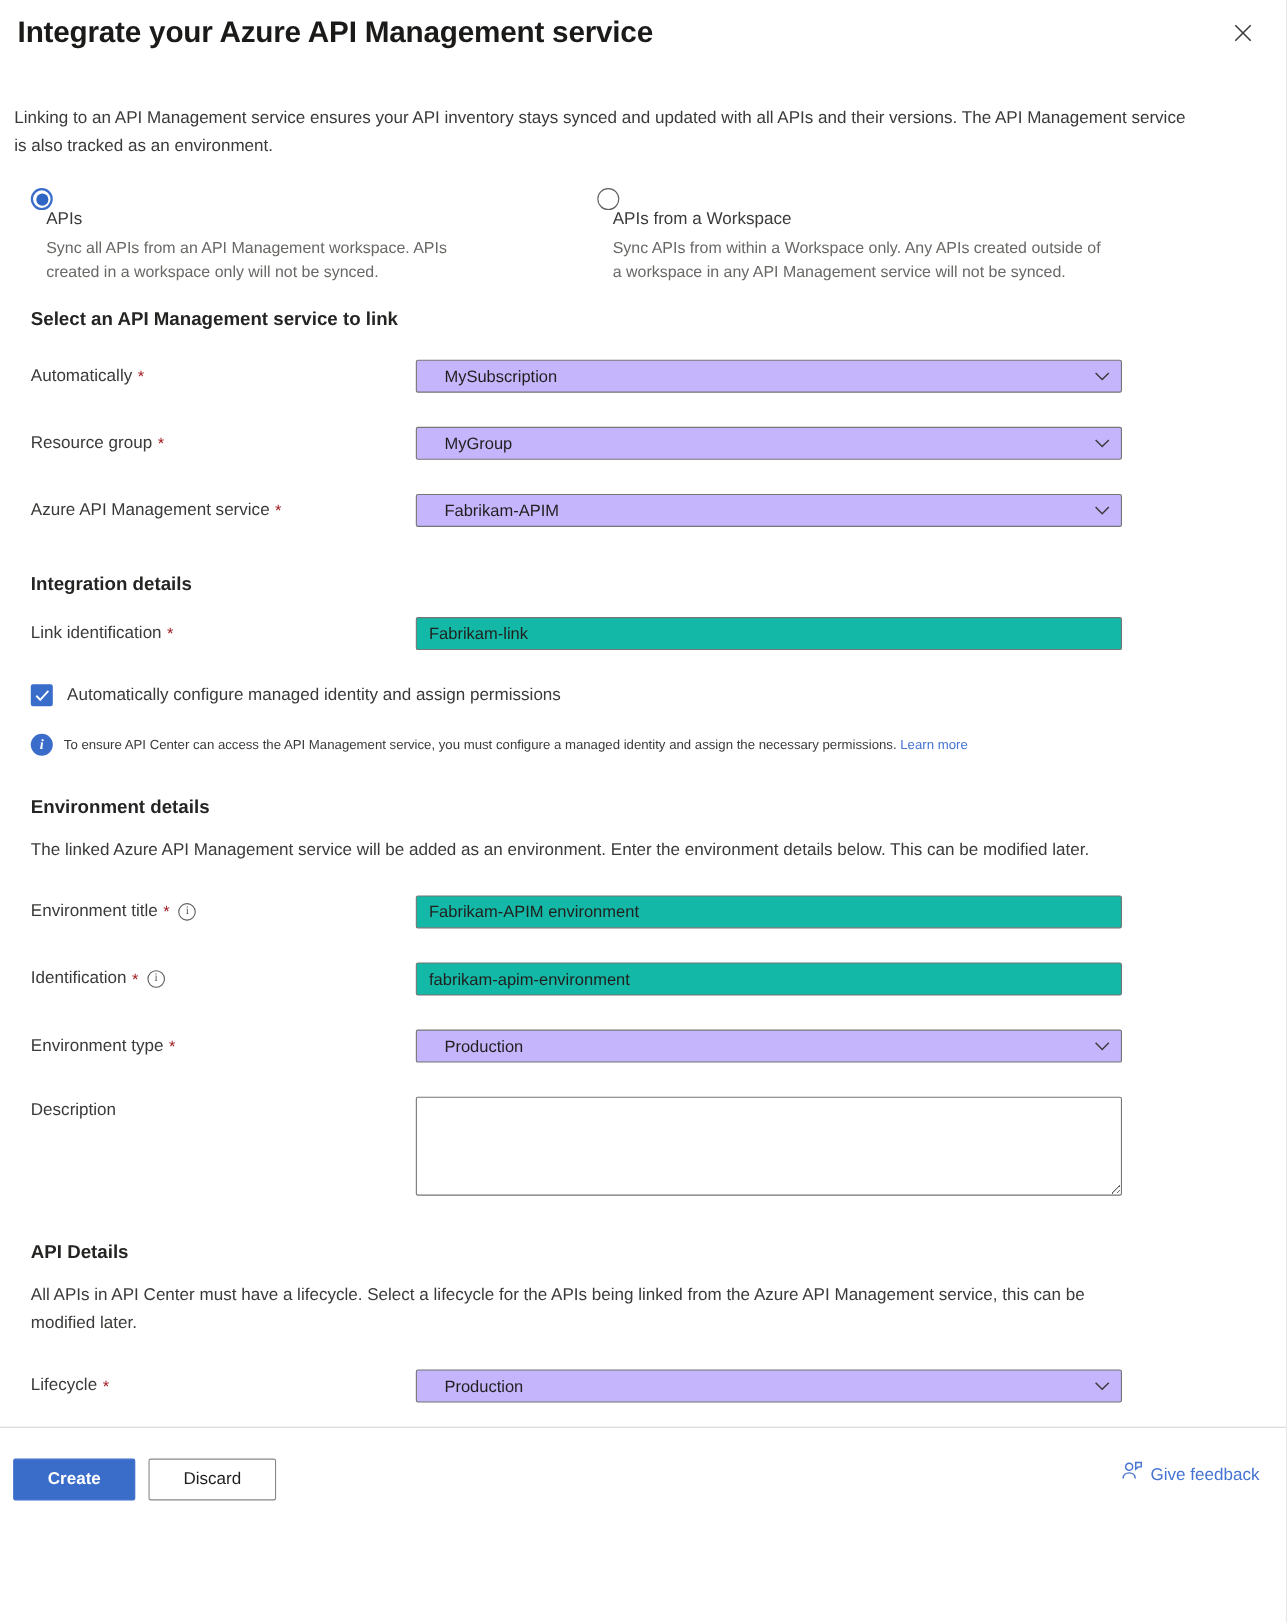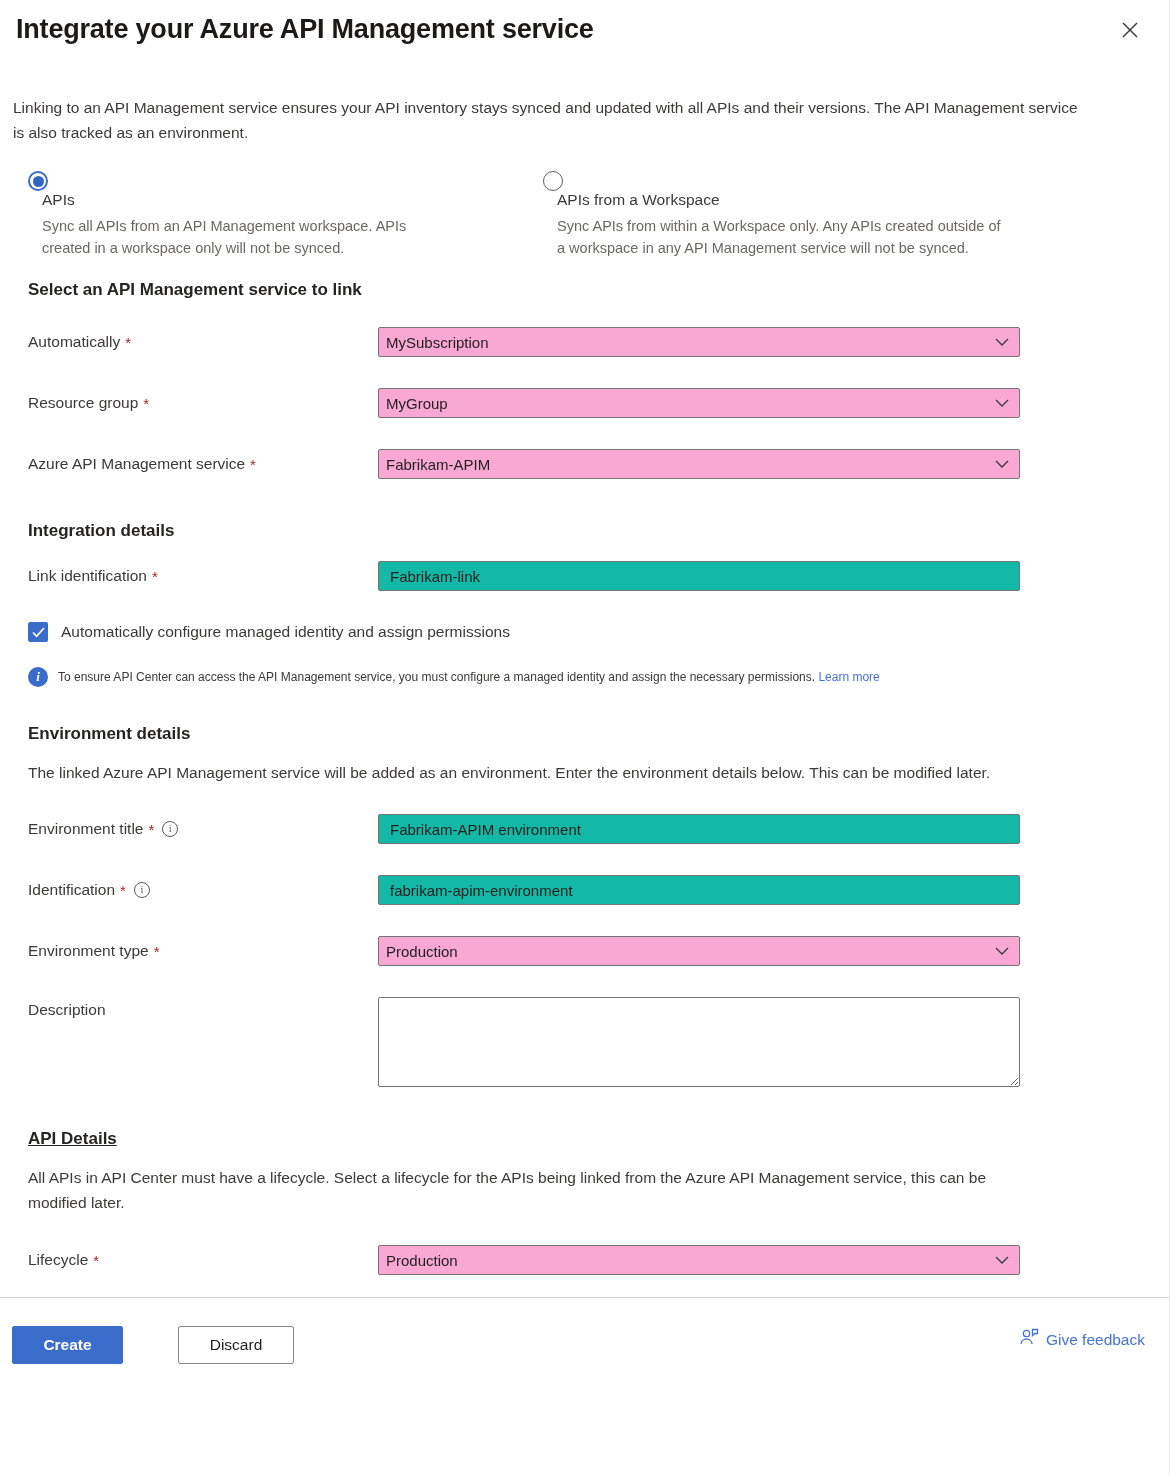--- a/index.html
+++ b/index.html
@@ -31,21 +31,21 @@
     line-height: 25px;
     color: #3b3a39;
   }
 
   
   .section-heading { font-size: 17px; font-weight: 700; color: #252423; margin-left: 15px; }
   .h-import { margin-top: 33px; }
   .h-select { margin-top: 21px; margin-left: 28px; }
   .h-integration { margin-top: 42px; margin-left: 28px; }
   .h-environment { margin-top: 34px; margin-left: 28px; }
-  .h-api { margin-top: 42px; margin-left: 28px; text-decoration: underline; }
+  .h-api { margin-top: 42px; margin-left: 28px; }
 
   
   .radio-group { display: flex; margin: 25px 16px 0 28px; }
   .radio-col { width: 485px; }
   .radio-col + .radio-col { margin-left: 30px; }
   .radio-option { display: flex; cursor: pointer; flex-direction: column; }
   .radio-circle {
     width: 20px; height: 20px; border-radius: 50%;
     border: 1px solid #605e5c; background: #fff; flex: none;
     display: flex; align-items: center; justify-content: center;
@@ -69,23 +69,23 @@
   .required-mark { color: #a4262c; font-size: 15px; }
   .info-outline-icon {
     width: 16px; height: 16px; border-radius: 50%;
     border: 1px solid #5c5b58; color: #5c5b58;
     font-size: 10.5px; line-height: 14px; text-align: center;
     display: inline-block; margin-left: 3px; flex: none;
     font-family: "Liberation Serif", serif;
   }
   .control { width: 642px; }
   .dropdown {
-    height: 30px; border: 1px solid #757575; border-radius: 2px; background: #f9a8d4;
+    height: 30px; border: 1px solid #757575; border-radius: 2px; background: #c4b5fd;
     display: flex; align-items: center; justify-content: space-between;
-    padding: 0 10px 0 7px; cursor: pointer;
+    padding: 0 10px 0 25px; cursor: pointer;
   }
   .dropdown-value { font-size: 15px; color: #201f1e; }
   .chevron-icon { display: flex; }
   .text-input {
     width: 642px; height: 30px; border: 1px solid #757575; border-radius: 2px;
     font-family: "Liberation Sans", sans-serif; font-size: 15px; color: #201f1e;
     padding: 0 11px; background: #14b8a6;
   }
   .textarea-input {
     width: 642px; height: 90px; border: 1px solid #757575; border-radius: 2px;
@@ -117,21 +117,21 @@
   .info-text { margin-left: 10px; font-size: 12px; line-height: 25px; color: #3b3a39; max-width: 952px; }
   .link { color: #4573d2; text-decoration: none; cursor: pointer; }
 
   
   .section-desc { margin: 16px 16px 0 28px; font-size: 15.5px; line-height: 25px; color: #3b3a39; }
   .env-desc { max-width: 985px; }
   .api-desc { max-width: 960px; }
 
   
   .footer-divider { margin-top: 22px; border: none; border-top: 1px solid #d6d6d6; }
-  .footer { display: flex; align-items: flex-start; margin: 28px 24px 0 12px; gap: 43px; }
+  .footer { display: flex; align-items: flex-start; margin: 28px 24px 0 12px; }
   .btn {
     height: 38px; font-family: "Liberation Sans", sans-serif; font-size: 15.5px;
     border-radius: 2px; cursor: pointer; padding: 0 24px;
   }
   .btn-primary { background: #3a6cca; border: 1px solid #3a6cca; color: #fff; font-weight: 700; min-width: 111px; }
   .btn-secondary { background: #fff; border: 1px solid #8a8886; color: #201f1e; margin-left: 12px; min-width: 116px; }
   .feedback-link {
     margin-left: auto; display: flex; align-items: flex-end; gap: 7px;
     color: #4573d2; font-size: 15.5px; cursor: pointer; margin-top: 2px;
   }

